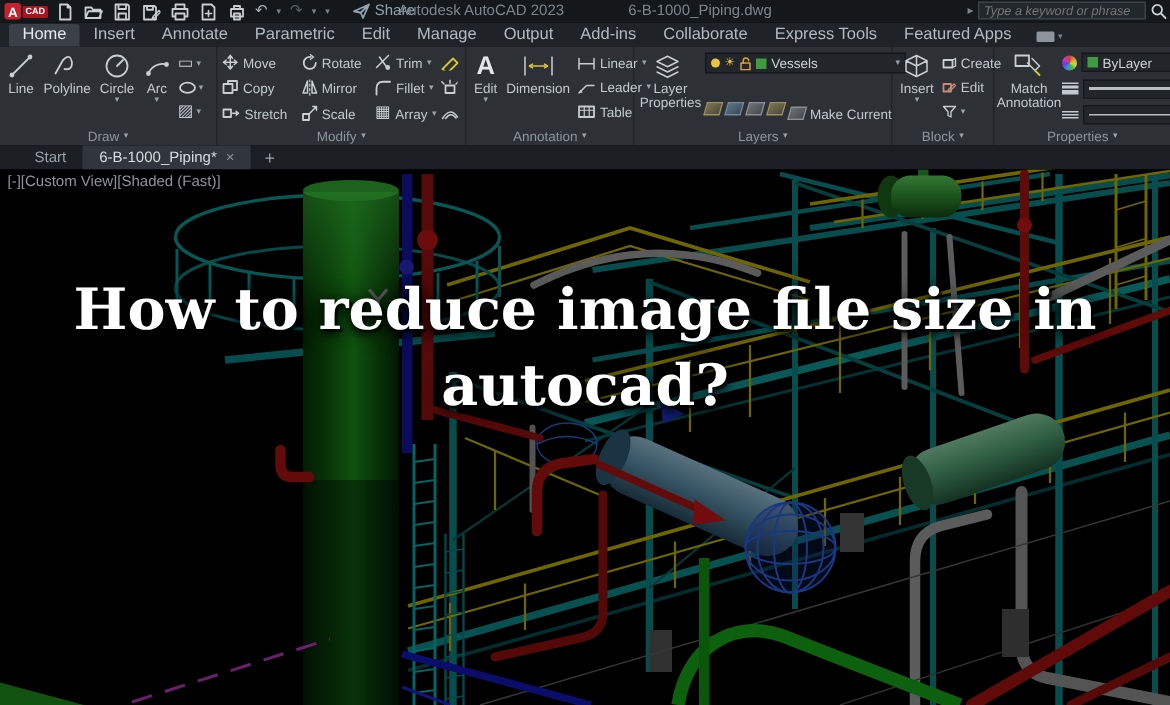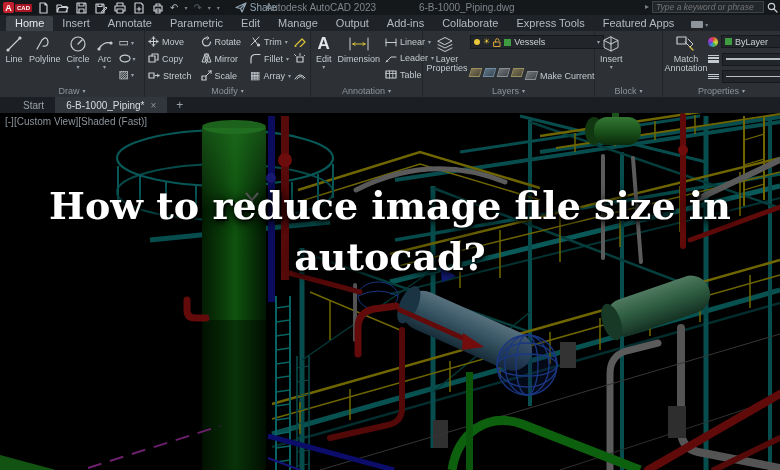--- a/index.html
+++ b/index.html
@@ -422,20 +422,42 @@
     <div class="panel-body">
       <div class="bigbtn">
         <span class="bicon">
             <svg class="ic" width="20" height="18">
               <path d="M10,2 l7,3.5 v7 L10,16 3,12.5 v-7 z M10,2 v7 M3,5.5 l7,3.5 7,-3.5 M10,9 v7" stroke-width="1"></path>
             </svg>
           </span>
         <span>Insert</span>
         <span class="chev">▾</span>
       </div>
+      <div class="minicol" style="flex:1">
+        <span class="smallbtn">
+            <svg class="ic" width="10" height="9">
+              <rect x="1" y="2" width="6" height="5"></rect>
+              <path d="M7,2 l2,-1 M7,7 l2,-1 M9,1 v5" stroke-width=".9"></path>
+            </svg>
+            <span>Create</span>
+          </span>
+        <span class="smallbtn">
+            <svg class="ic" width="10" height="9" style="stroke:#c98a7a">
+              <rect x="1" y="2" width="5" height="5"></rect>
+              <path d="M5,7 L9,3 l-1,-1 -4,4 z" stroke-width=".9"></path>
+            </svg>
+            <span>Edit</span>
+          </span>
+        <span class="smallbtn">
+            <svg class="ic" width="10" height="9">
+              <path d="M1,1 h8 L6,4.5 V8 L4,7 V4.5 z" stroke-width=".9"></path>
+            </svg>
+            <span class="chev">▾</span>
+          </span>
+      </div>
     </div>
     <div class="panel-label">
       <span>Block</span>
         <span class="chev">▾</span>
     </div>
   </div>
 
   <div class="panel" style="width:117px;overflow:hidden;border-right:none">
     <div class="panel-body">
       <div class="bigbtn" style="width:36px">

